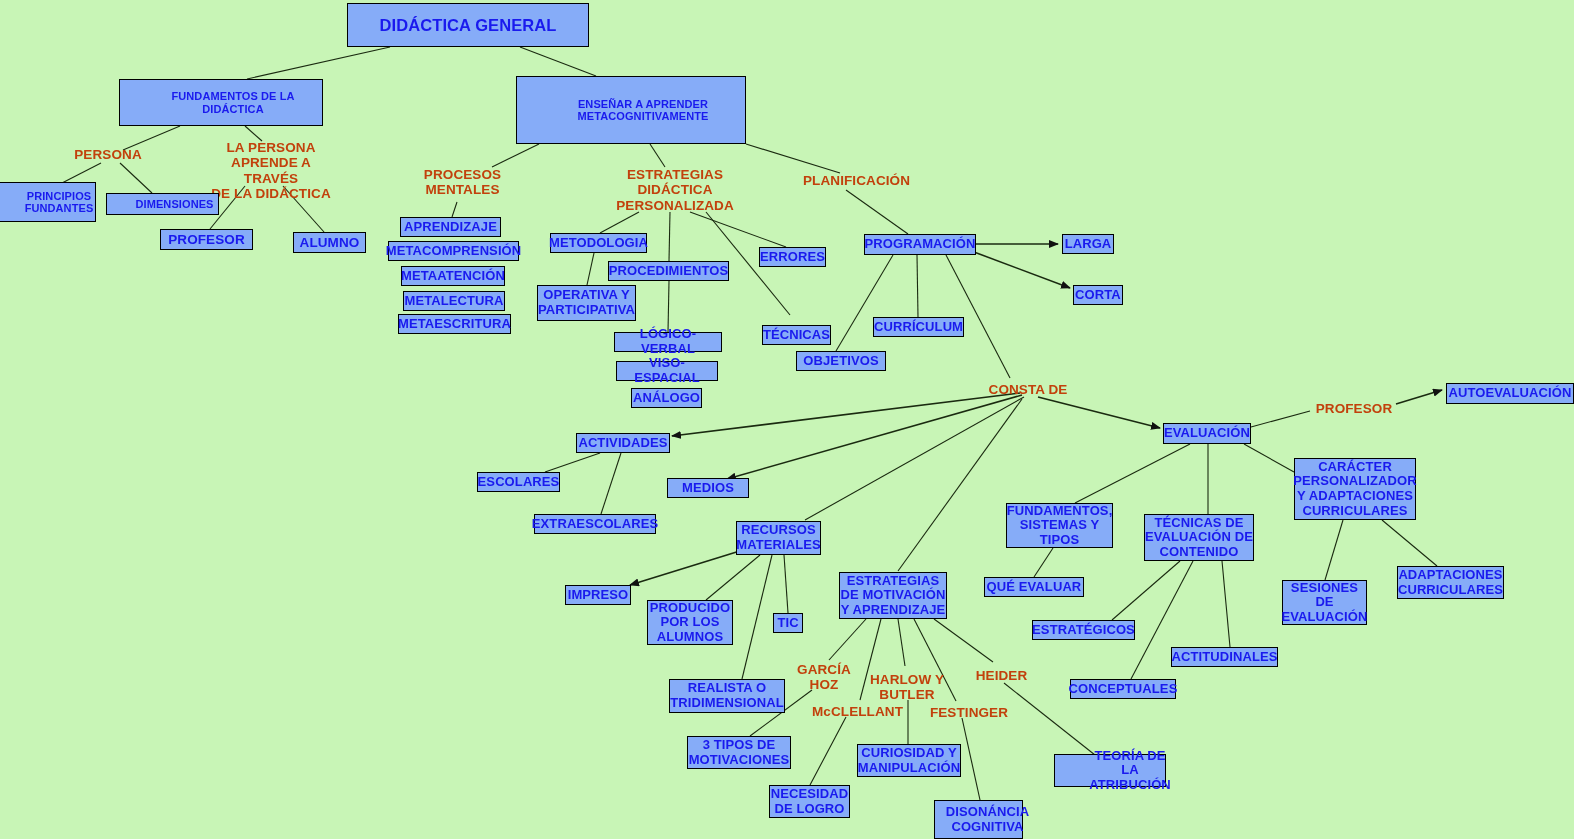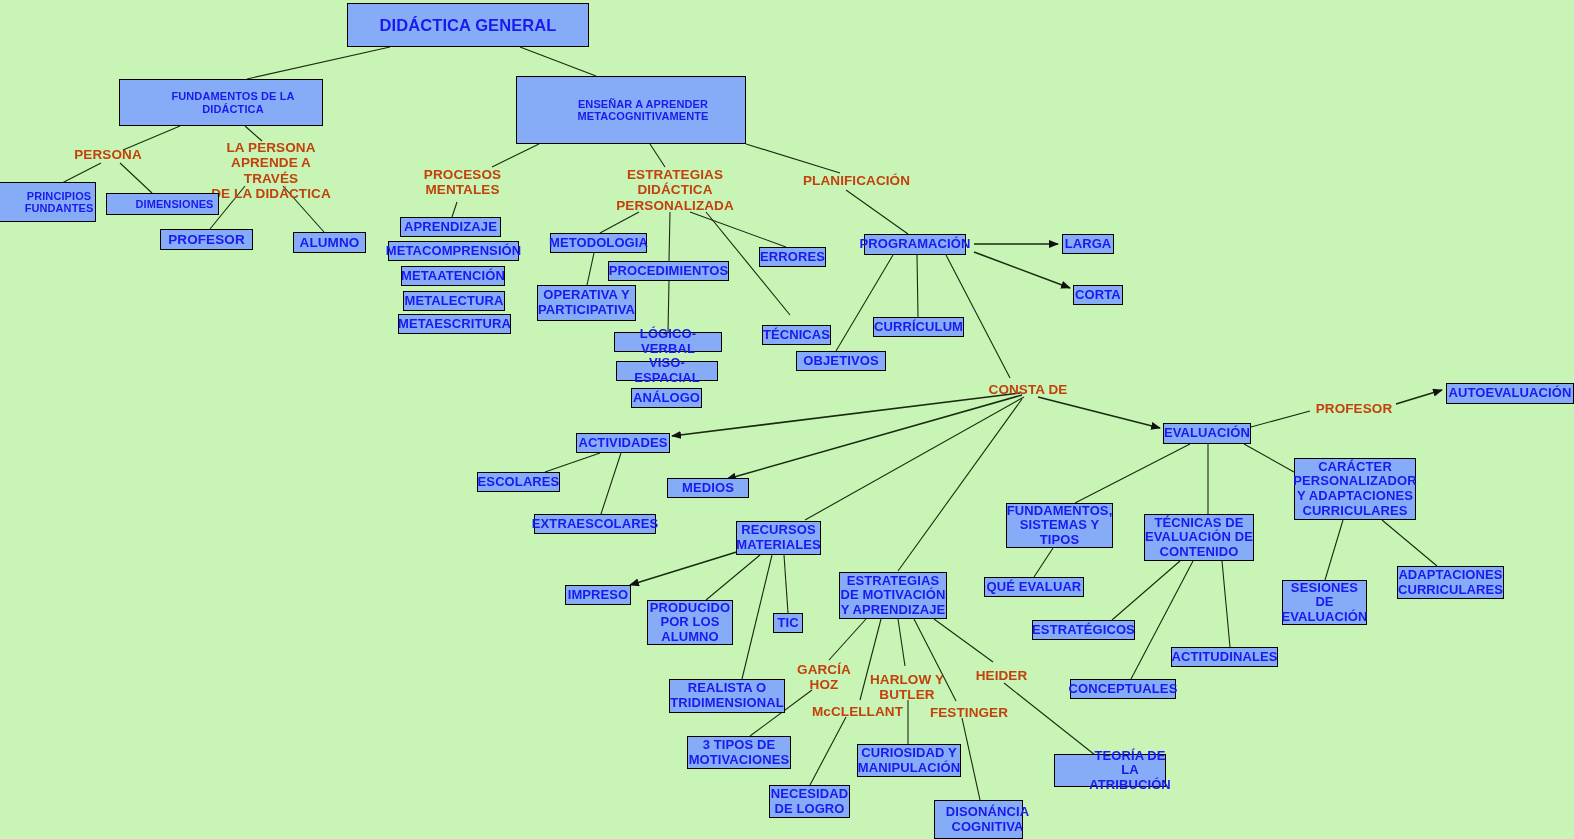--- a/index.html
+++ b/index.html
@@ -124,35 +124,35 @@
       <div class="node f13" style="left: 398px; top: 314px; width: 113px; height: 20px;">METAESCRITURA</div>
       <div class="node f13" style="left: 550px; top: 233px; width: 97px; height: 20px;">METODOLOGIA</div>
       <div class="node f13" style="left: 608px; top: 261px; width: 121px; height: 20px;">PROCEDIMIENTOS</div>
       <div class="node f13" style="left: 537px; top: 285px; width: 99px; height: 36px;">OPERATIVA Y
 PARTICIPATIVA</div>
       <div class="node f13" style="left: 614px; top: 332px; width: 108px; height: 20px;">LÓGICO-VERBAL</div>
       <div class="node f13" style="left: 616px; top: 361px; width: 102px; height: 20px;">VISO-ESPACIAL</div>
       <div class="node f13" style="left: 631px; top: 388px; width: 71px; height: 20px;">ANÁLOGO</div>
       <div class="node f13" style="left: 759px; top: 247px; width: 67px; height: 20px;">ERRORES</div>
       <div class="node f13" style="left: 762px; top: 325px; width: 69px; height: 20px;">TÉCNICAS</div>
-      <div class="node f13" style="left: 864px; top: 234px; width: 102px; height: 21px;">PROGRAMACIÓN</div>
+      <div class="node f13" style="left: 864px; top: 234px; width: 112px; height: 21px;">PROGRAMACIÓN</div>
       <div class="node f13" style="left: 1062px; top: 234px; width: 52px; height: 20px;">LARGA</div>
       <div class="node f13" style="left: 1073px; top: 285px; width: 50px; height: 20px;">CORTA</div>
       <div class="node f13" style="left: 873px; top: 317px; width: 91px; height: 20px;">CURRÍCULUM</div>
       <div class="node f13" style="left: 796px; top: 351px; width: 90px; height: 20px;">OBJETIVOS</div>
       <div class="node f13" style="left: 576px; top: 433px; width: 94px; height: 20px;">ACTIVIDADES</div>
       <div class="node f13" style="left: 477px; top: 472px; width: 83px; height: 20px;">ESCOLARES</div>
       <div class="node f13" style="left: 534px; top: 514px; width: 122px; height: 20px;">EXTRAESCOLARES</div>
       <div class="node f13" style="left: 667px; top: 478px; width: 82px; height: 20px;">MEDIOS</div>
       <div class="node f13" style="left: 736px; top: 521px; width: 85px; height: 34px;">RECURSOS
 MATERIALES</div>
       <div class="node f13" style="left: 565px; top: 585px; width: 66px; height: 20px;">IMPRESO</div>
       <div class="node f13" style="left: 647px; top: 600px; width: 86px; height: 45px;">PRODUCIDO
 POR LOS
-ALUMNO</div>
+ALUMNOS</div>
       <div class="node f13" style="left: 773px; top: 613px; width: 30px; height: 20px;">TIC</div>
       <div class="node f13" style="left: 669px; top: 679px; width: 116px; height: 34px;">REALISTA O
 TRIDIMENSIONAL</div>
       <div class="node f13" style="left: 839px; top: 572px; width: 108px; height: 47px;">ESTRATEGIAS
 DE MOTIVACIÓN
 Y APRENDIZAJE</div>
       <div class="node f13" style="left: 687px; top: 736px; width: 104px; height: 33px;">3 TIPOS DE
 MOTIVACIONES</div>
       <div class="node f13" style="left: 769px; top: 785px; width: 81px; height: 33px;">NECESIDAD
 DE LOGRO</div>

